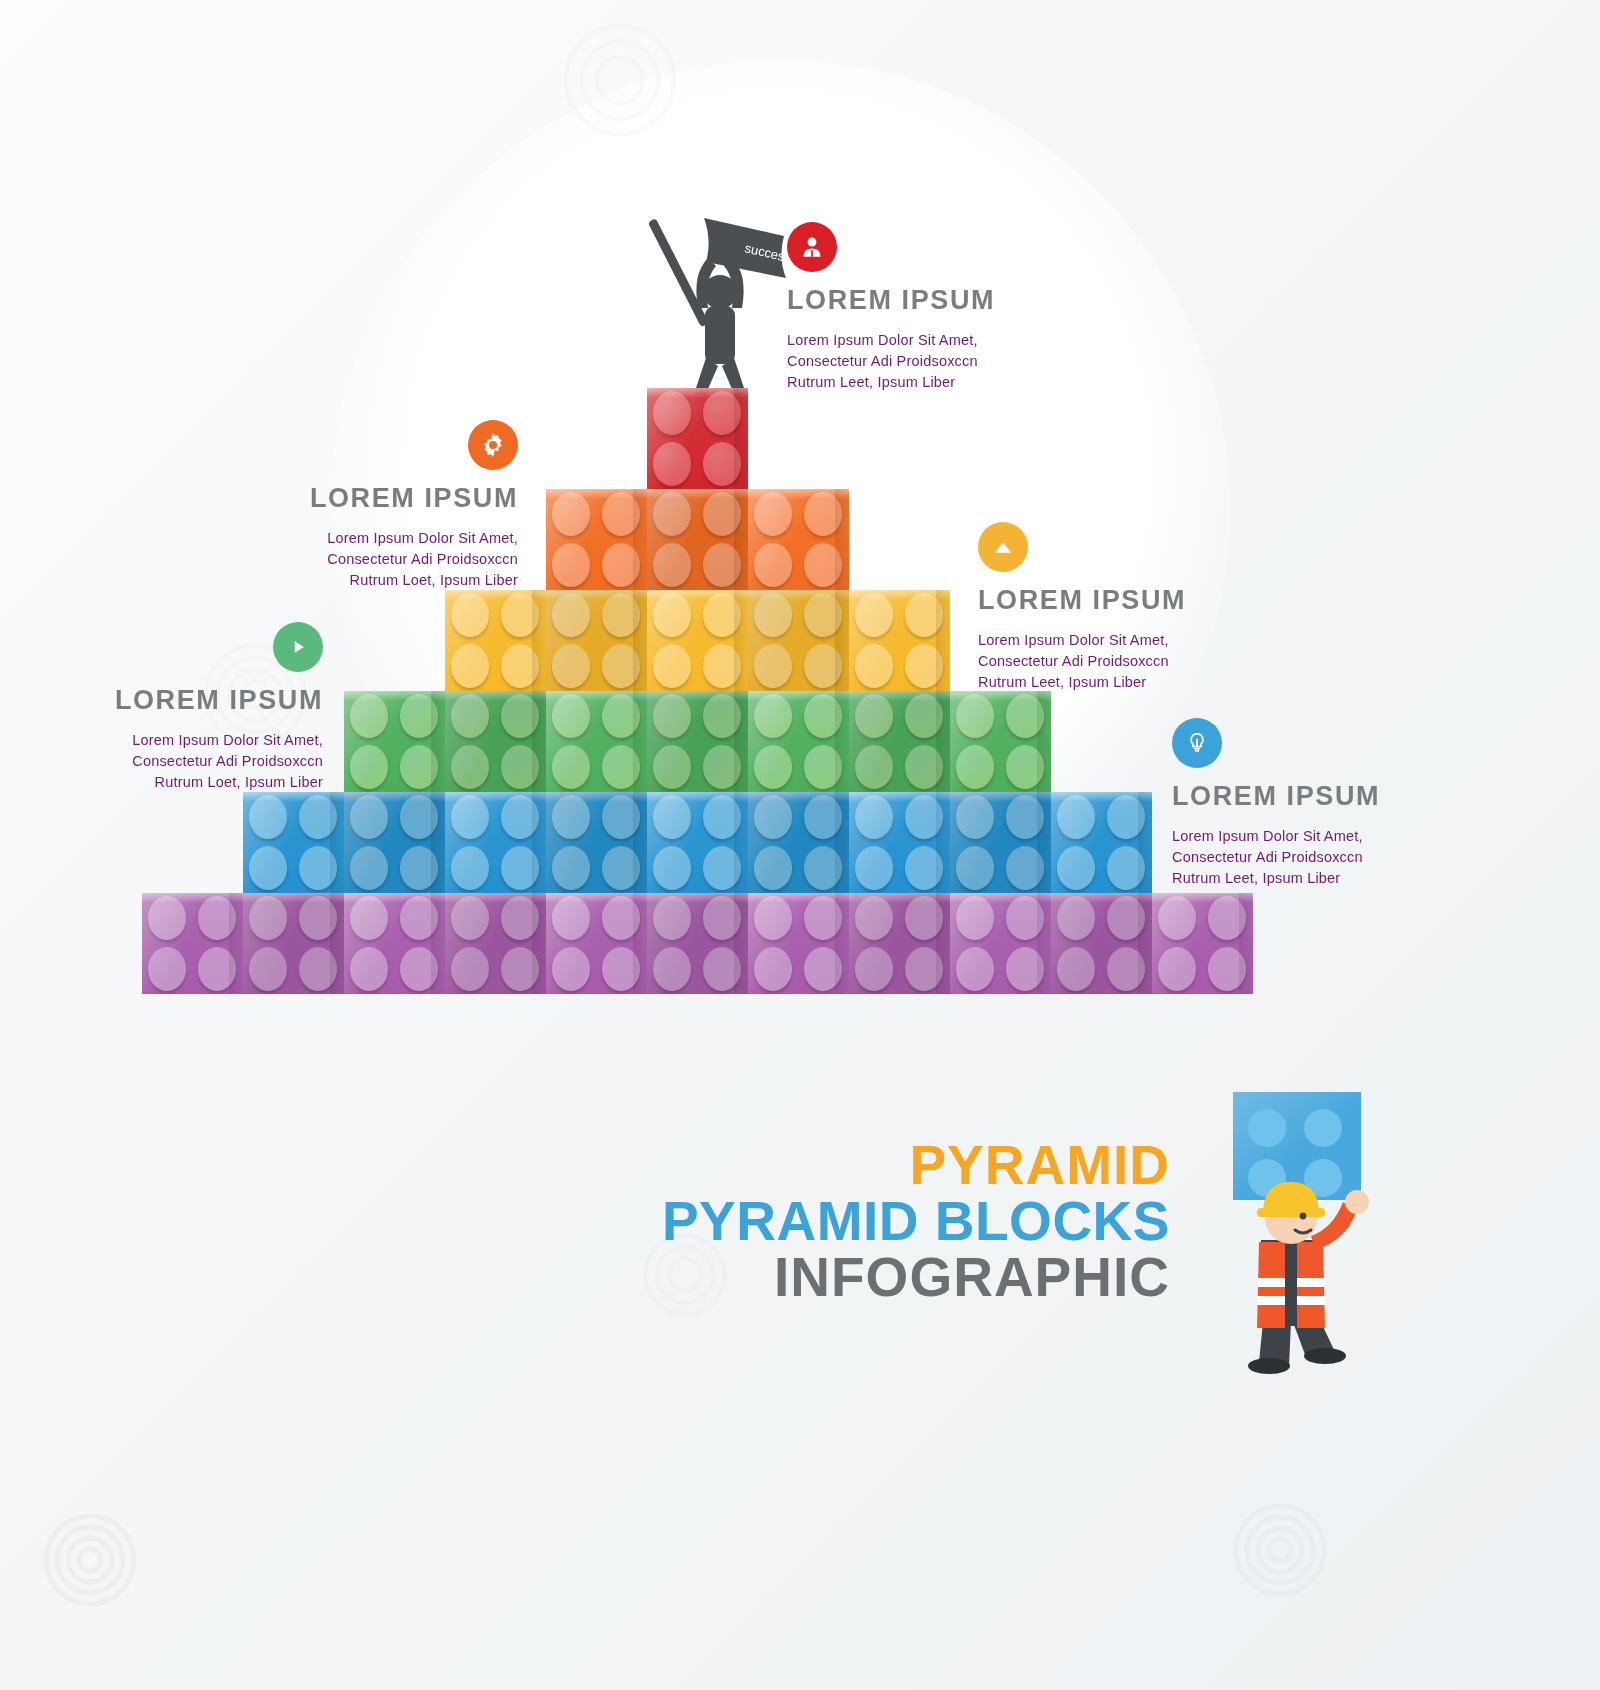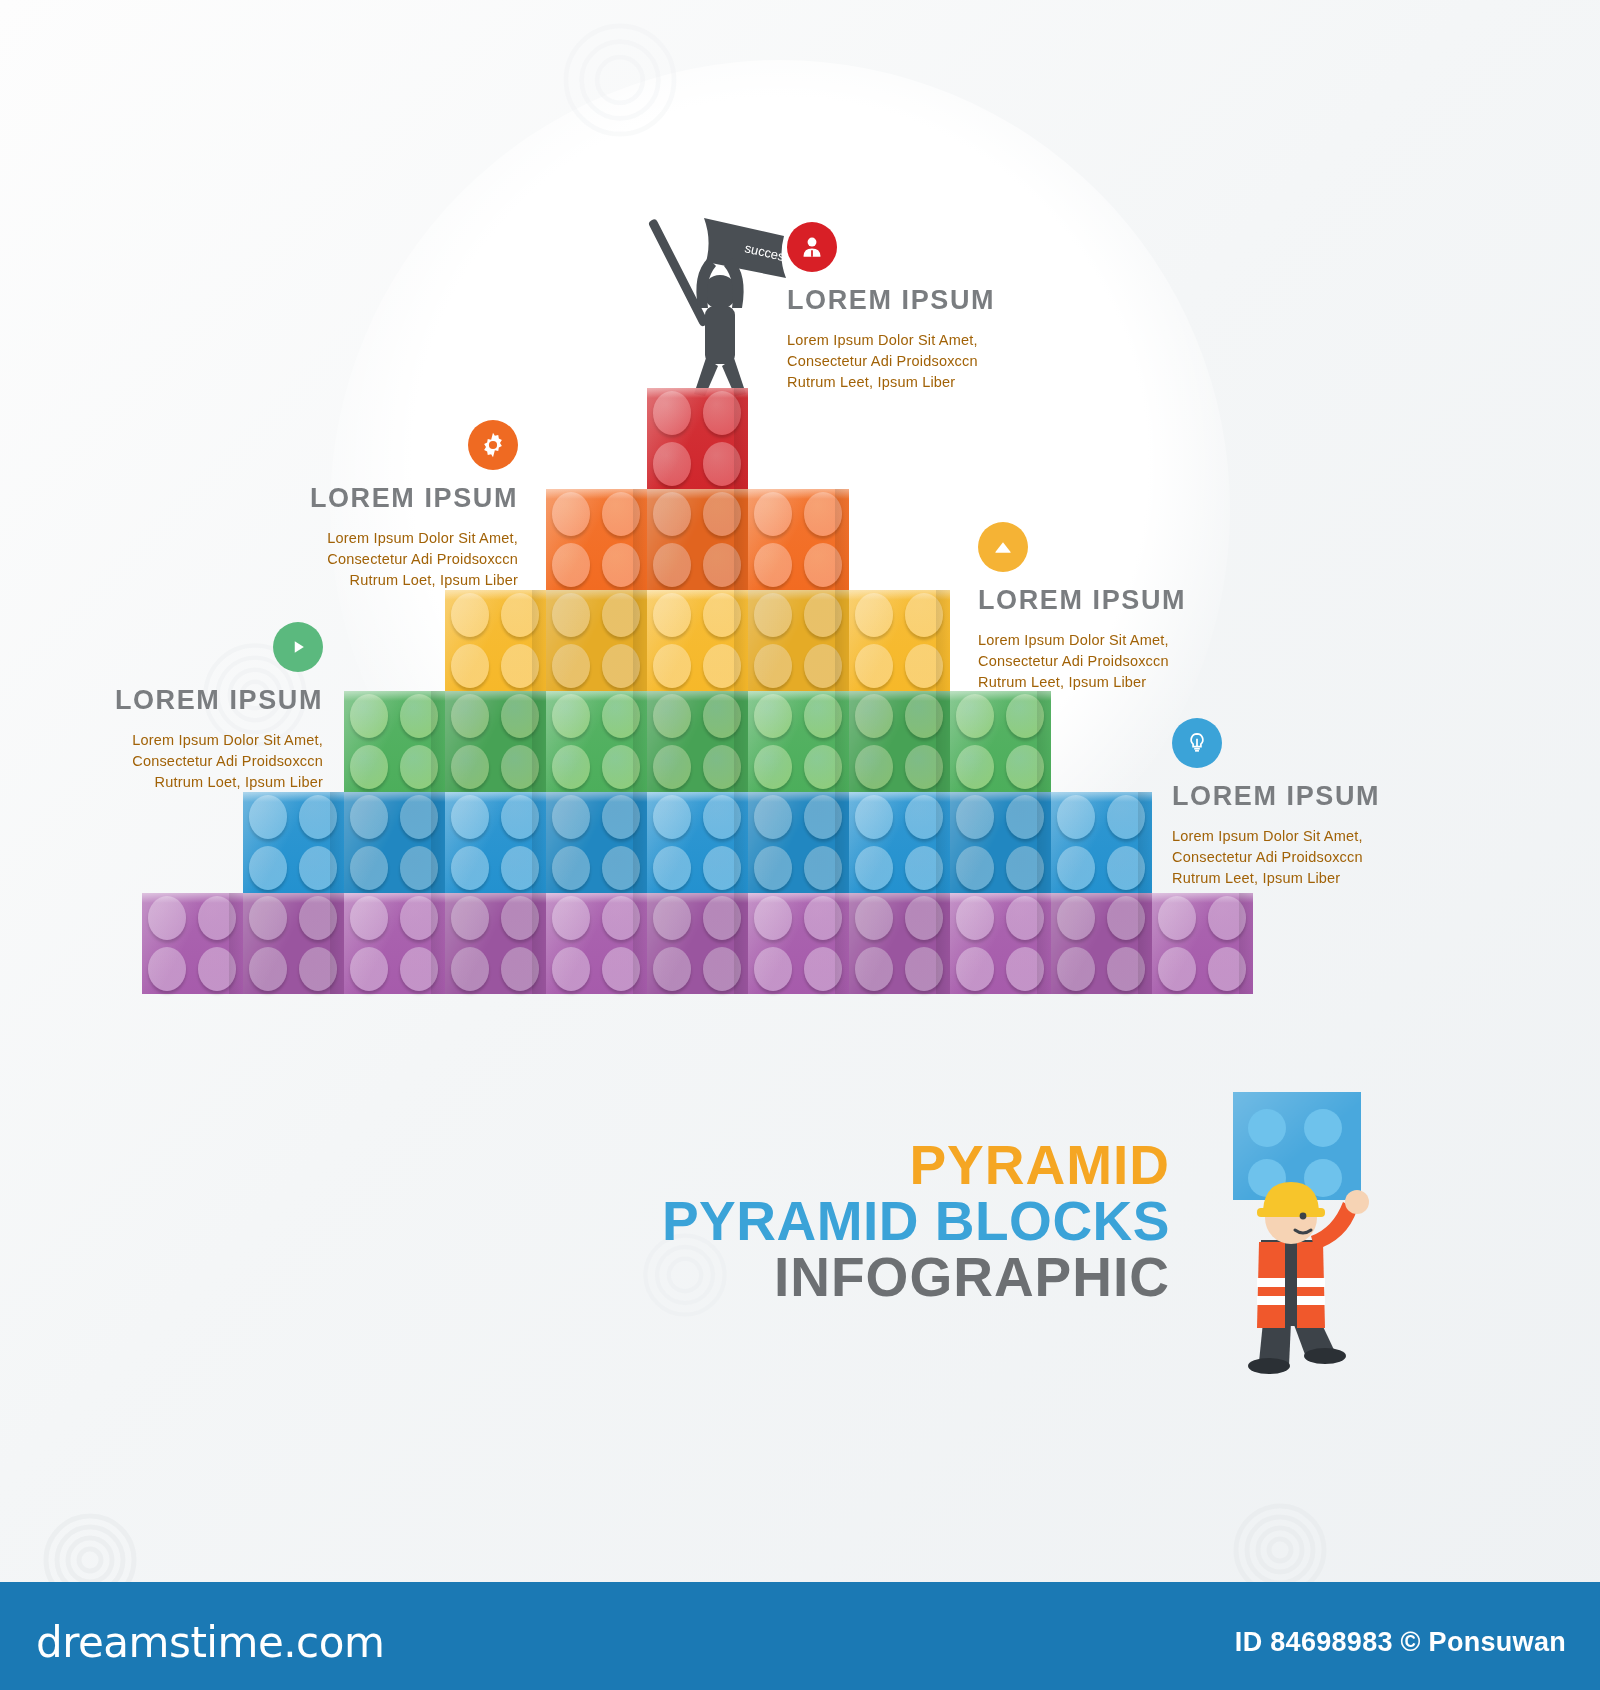--- a/index.html
+++ b/index.html
@@ -55,21 +55,21 @@
     width:50px; height:50px; border-radius:50%;
     display:flex; align-items:center; justify-content:center;
     margin-bottom:14px;
   }
   .callout .icon svg { display:block; }
   .callout h3 {
     font-size:27px; font-weight:bold; letter-spacing:1.6px;
     color:#7a7d80; line-height:1.1; margin-bottom:9px;
   }
   .callout p {
-    font-size:14.5px; line-height:1.45; color:#a16207; letter-spacing:.2px;margin-top:14px;
+    font-size:14.5px; line-height:1.45; color:#701a75; letter-spacing:.2px;margin-top:14px;
   }
   .ca-right { text-align:left; }
   .ca-right .icon { margin-left:0; }
   .ca-left { text-align:right; }
   .ca-left .icon { margin-left:auto; margin-right:0; }
 
   
   #successman { position:absolute; left:646px; top:196px; width:160px; height:205px; }
 
   
@@ -705,18 +705,14 @@
       <circle cx="76" cy="128" r="26" fill="#f6d3b4"></circle>
 
       <path d="M48,120 Q50,92 76,92 Q102,92 104,120 Z" fill="#f7c52b"></path>
       <rect x="42" y="118" width="68" height="9" rx="4" fill="#f7c52b"></rect>
 
       <circle cx="88" cy="126" r="3.4" fill="#3d4349"></circle>
       <path d="M80,140 Q88,146 96,140" stroke="#3d4349" stroke-width="3" fill="none" stroke-linecap="round"></path>
     </svg>
   </div>
 
-  <div id="footer">
-    <div class="brand">dreamstime.com</div>
-    <div class="credit">ID 84698983 © Ponsuwan</div>
-  </div>
 
 </div>
 
 </body></html>

